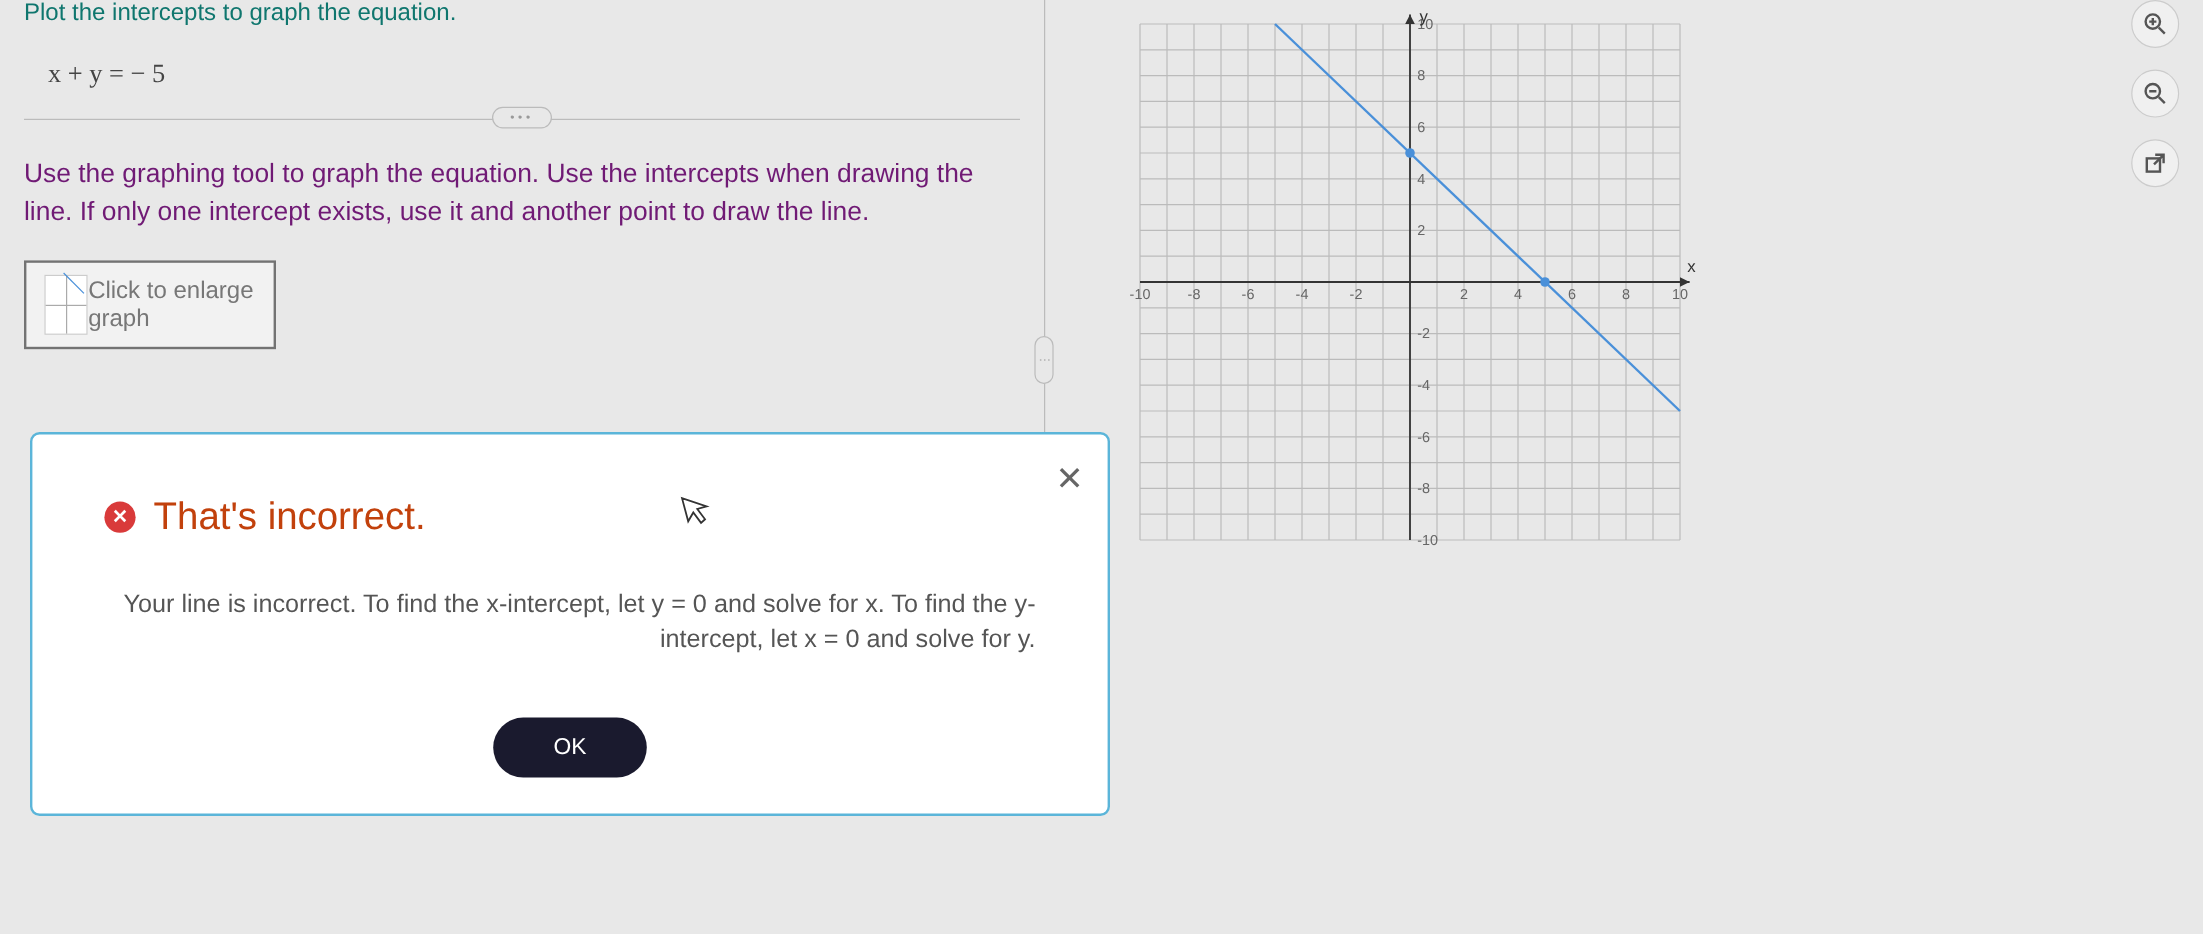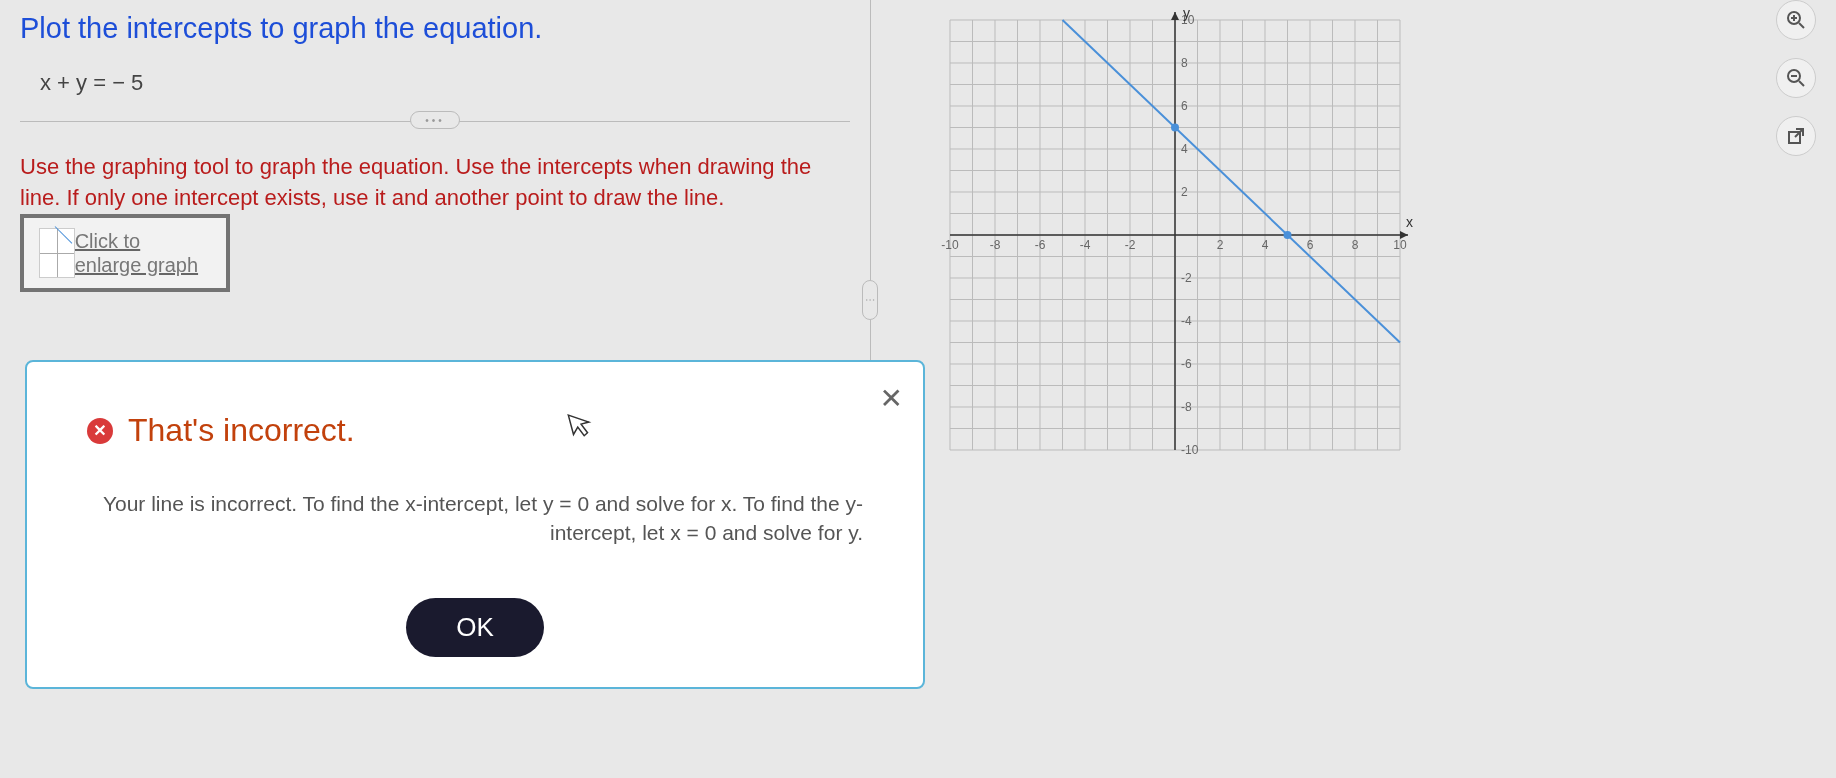--- a/index.html
+++ b/index.html
@@ -13,28 +13,29 @@
       color: #666;
     }
     .question-area {
       position: absolute;
       left: 0;
       top: 0;
       width: 870px;
       padding: 0 20px;
     }
     .question-title {
-      font-size: 29px;
-      color: #1d4ed8;
-      margin-top: 12px;
+      font-size: 20px;
+      color: #0f766e;
+      margin-top: 0;
     }
     .equation {
       font-size: 22px;
       color: #444;
       margin: 25px 0 25px 20px;
+      font-family: Liberation Serif, serif;
     }
     .divider-line {
       border-bottom: 1px solid #bbb;
       margin: 15px 0 30px 0;
       position: relative;
     }
     .divider-pill {
       position: absolute;
       left: 50%;
       transform: translateX(-50%);
@@ -42,31 +43,31 @@
       width: 50px;
       height: 18px;
       border: 1px solid #bbb;
       border-radius: 10px;
       background: #e8e8e8;
       display:flex;align-items:center;justify-content:center;
       font-size:10px;color:#999;letter-spacing:3px;
     }
     .instructions {
       font-size: 22px;
-      color: #b91c1c;
+      color: #701a75;
       line-height: 1.4;
+      margin-bottom: 25px;
     }
     .enlarge-box {
       display: flex;
       align-items: center;
       background: #f2f2f2;
       padding: 10px 15px;
       width: 210px;
-      border: 4px solid #737373;
-      text-decoration: underline;
+      border: 2px solid #737373;
     }
     .graph-thumb {
       width: 50px;
       height: 50px;
       background: #fff;
       position: relative;
       border:1px solid #ccc;
     }
     .graph-thumb::before {
       content:"";
@@ -144,21 +145,21 @@
       text-align: right;
     }
     .ok-button {
       display:block;
       margin: 0 auto;
       background:#1a1a2e;
       color:#fff;
       border:none;
       border-radius: 30px;
       padding: 14px 50px;
-      font-size: 26px;
+      font-size: 19px;
       cursor:pointer;
     }
     .cursor-icon {
       position:absolute;
       left: 570px;top:410px;
       font-size:28px;color:#333;
       transform:rotate(-15deg);
     }
     .graph-area {
       position:absolute;

